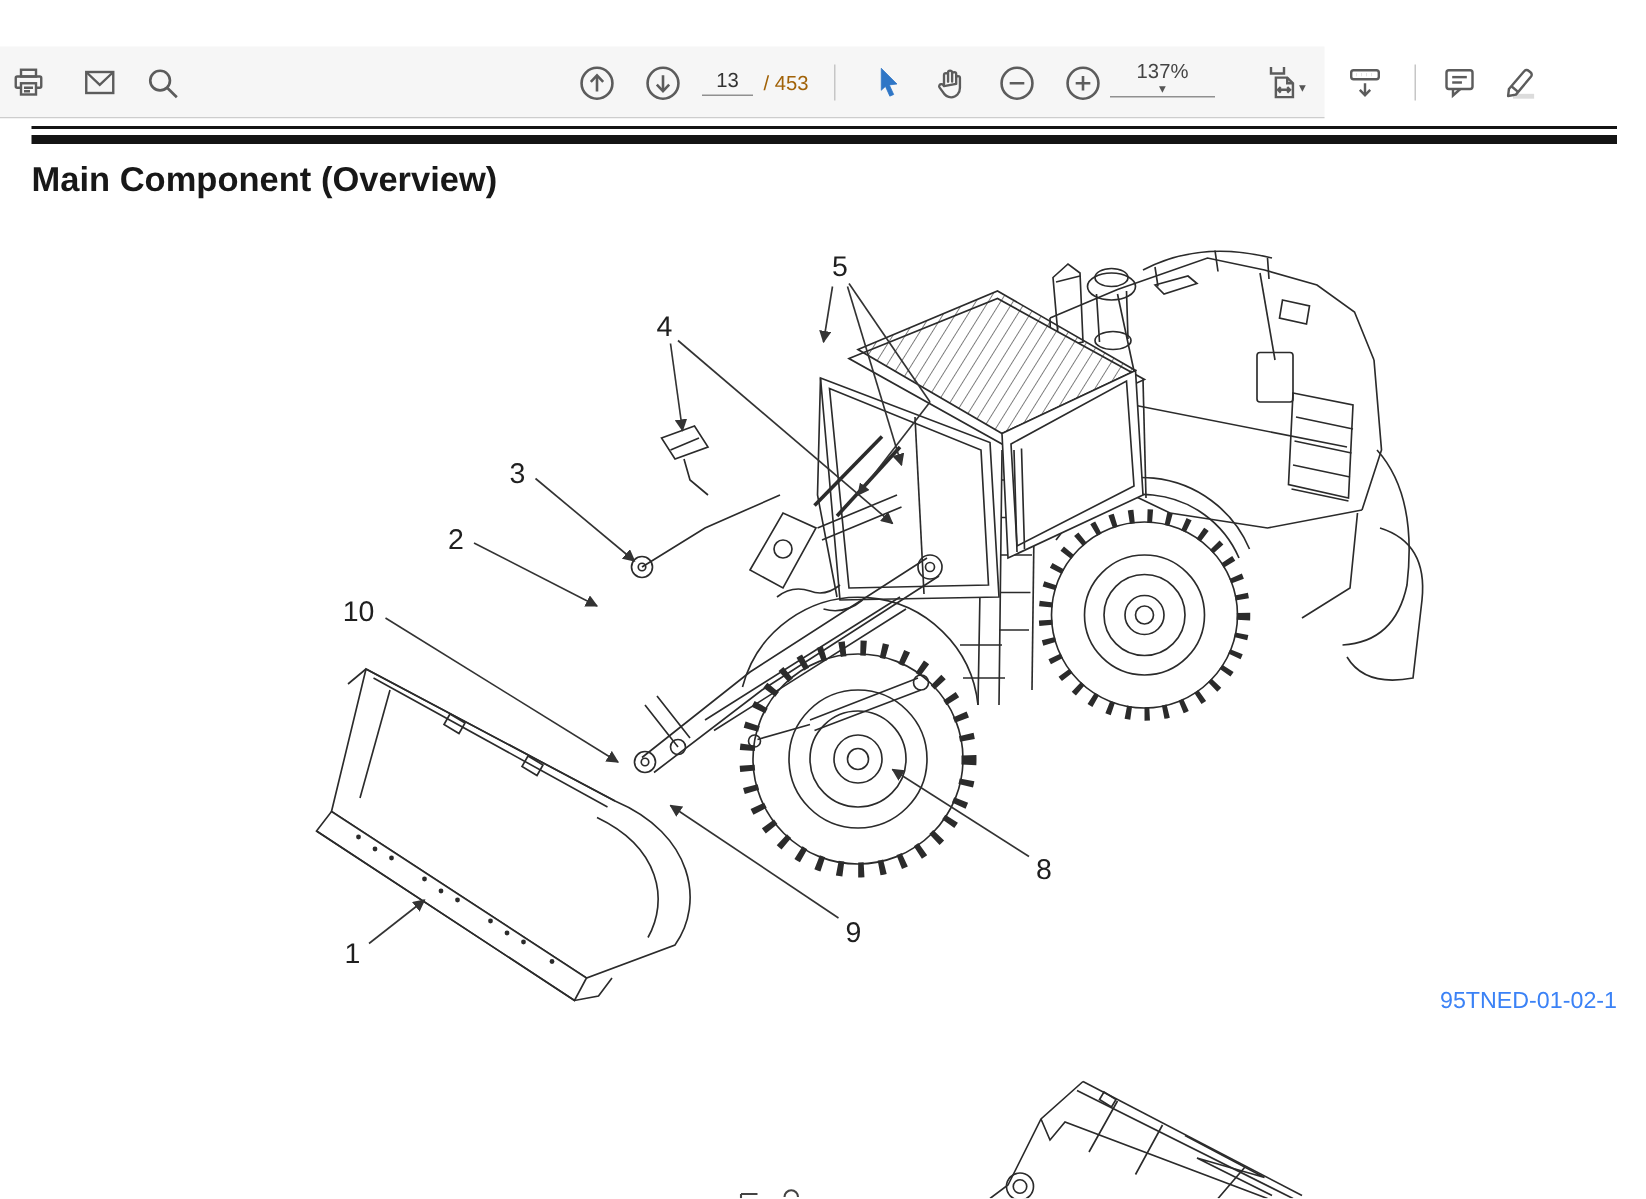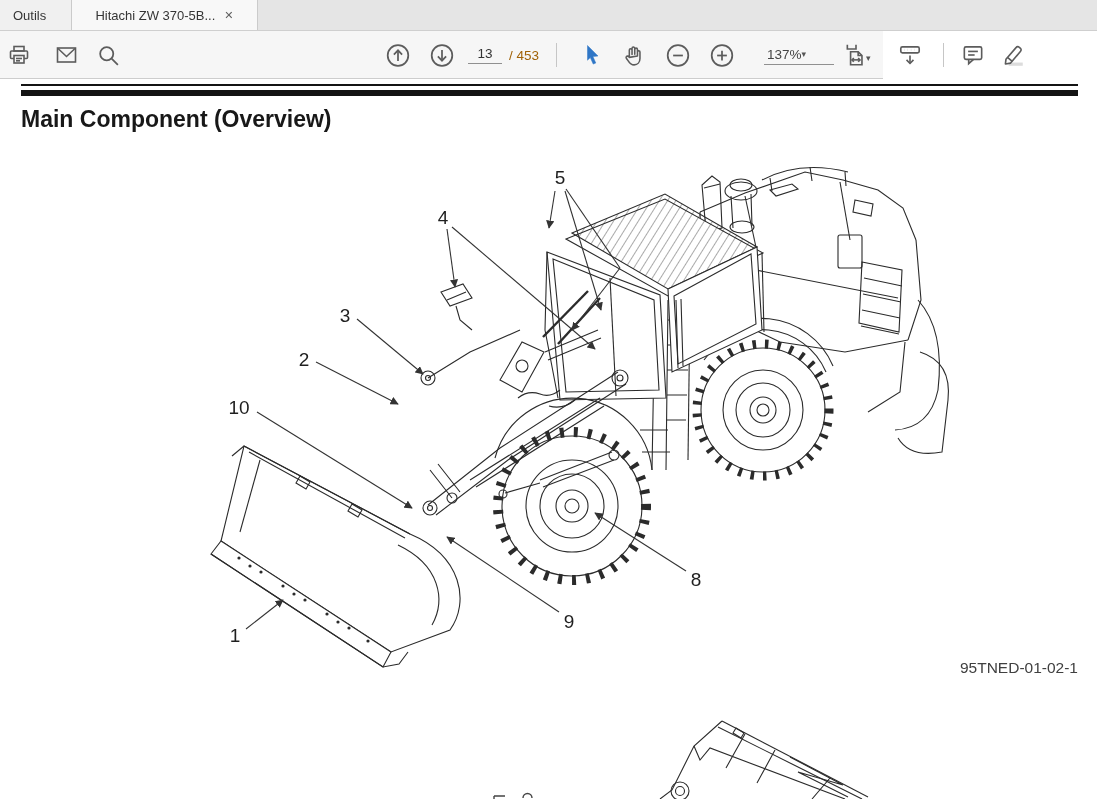--- a/index.html
+++ b/index.html
@@ -18,54 +18,45 @@
   .toolbar{position:absolute;top:31px;left:0;width:883px;height:47px;background:#f6f6f6;
            border-bottom:1px solid #cdcdcd;}
   .tbtn{position:absolute;top:11px;width:26px;height:26px;display:flex;align-items:center;
         justify-content:center;}
   .tbtn svg{display:block;}
   .sep{position:absolute;top:12px;width:1px;height:24px;background:#c6c6c6;}
   .pagenum{position:absolute;left:468px;top:13px;width:34px;height:19px;border:none;outline:none;
            border-bottom:1px solid #909090;background:transparent;text-align:center;
            font-size:13.5px;color:#333;font-family:"Liberation Sans",sans-serif;padding:0;}
   .pagetotal{position:absolute;left:509px;top:17px;font-size:13.5px;color:#a16207;}
-  .zoombox{position:absolute;left:764px;top:13px;width:70px;height:21px;
+  .zoombox{position:absolute;left:740px;top:13px;width:70px;height:21px;
            border-bottom:1px solid #909090;display:flex;align-items:center;
-           justify-content:flex-start;padding:0 3px;box-sizing:border-box;
-           font-size:13.5px;color:#444;}
+           justify-content:flex-end;padding:0 3px;box-sizing:border-box;
+           font-size:13.5px;color:#444;flex-direction:column;}
   .caret{font-size:9px;color:#555;line-height:1;}
   .fit-caret{position:absolute;left:866px;top:23px;}
   
   .doc{position:absolute;top:79px;left:0;width:1097px;height:720px;background:#fff;}
   .rule-thin{position:absolute;left:21px;top:5px;width:1057px;height:2px;background:#141414;}
   .rule-thick{position:absolute;left:21px;top:11px;width:1057px;height:6px;background:#141414;}
   .title{position:absolute;left:21px;top:27px;font-size:23px;font-weight:bold;color:#181818;}
-  .figcode{position:absolute;right:19px;top:580px;font-size:15.5px;color:#404040;}
+  .figcode{position:absolute;right:19px;top:580px;font-size:15.5px;color:#3b82f6;}
   .diagram{position:absolute;top:0;left:0;width:1097px;height:720px;}
   
   .watermark{position:absolute;left:946px;top:668px;display:flex;align-items:center;gap:4px;}
   .wm-text{display:flex;flex-direction:column;transform:scaleX(.94);transform-origin:left;}
   .wm1{font-size:14px;font-weight:bold;letter-spacing:.5px;color:rgba(225,115,110,.55);line-height:12px;}
   .wm2{font-size:14px;font-weight:bold;letter-spacing:.5px;color:rgba(150,150,150,.5);line-height:13px;}
   .wm2 .ws{font-size:10px;}
 </style>
 </head>
 <body>
 
 <div class="stage">
 
-  <div class="tabbar">
-    <div class="tab tab-outils">
-      <span>Outils</span>
-    </div>
-    <div class="tab tab-doc">
-      <span>Hitachi ZW 370-5B...</span>
-      <span class="close">✕</span>
-    </div>
-  </div>
 
   <div class="toolbar">
 
     <div class="tbtn" style="left:6px">
       <svg width="24" height="24" viewBox="0 0 24 24">
         <g fill="none" stroke="#5c5c5c" stroke-width="1.6">
           <rect x="7" y="3.5" width="10" height="4.5"></rect>
           <rect x="3.5" y="8" width="17" height="7.5" rx="1"></rect>
           <rect x="7" y="12.5" width="10" height="7.5" fill="#f6f6f6"></rect>
           <line x1="9" y1="15.5" x2="15" y2="15.5"></line>

